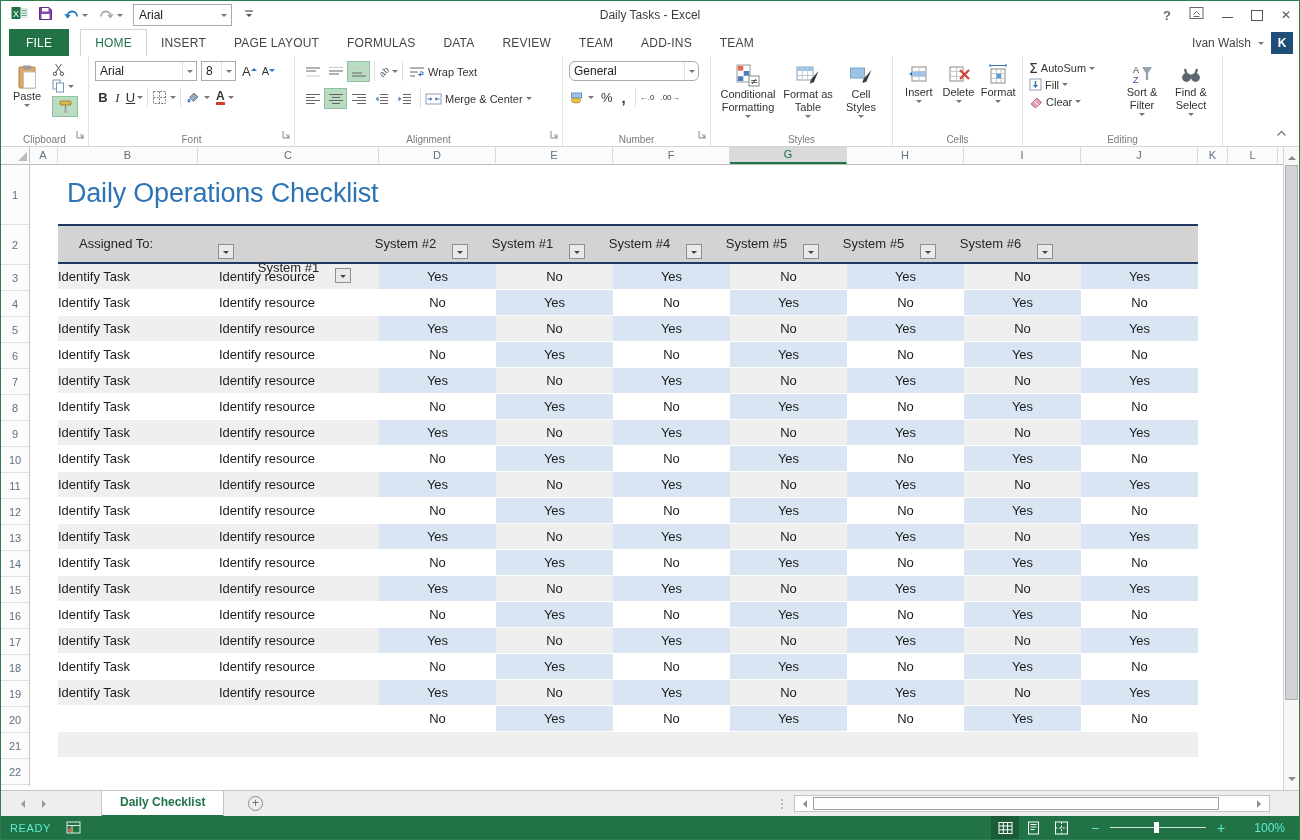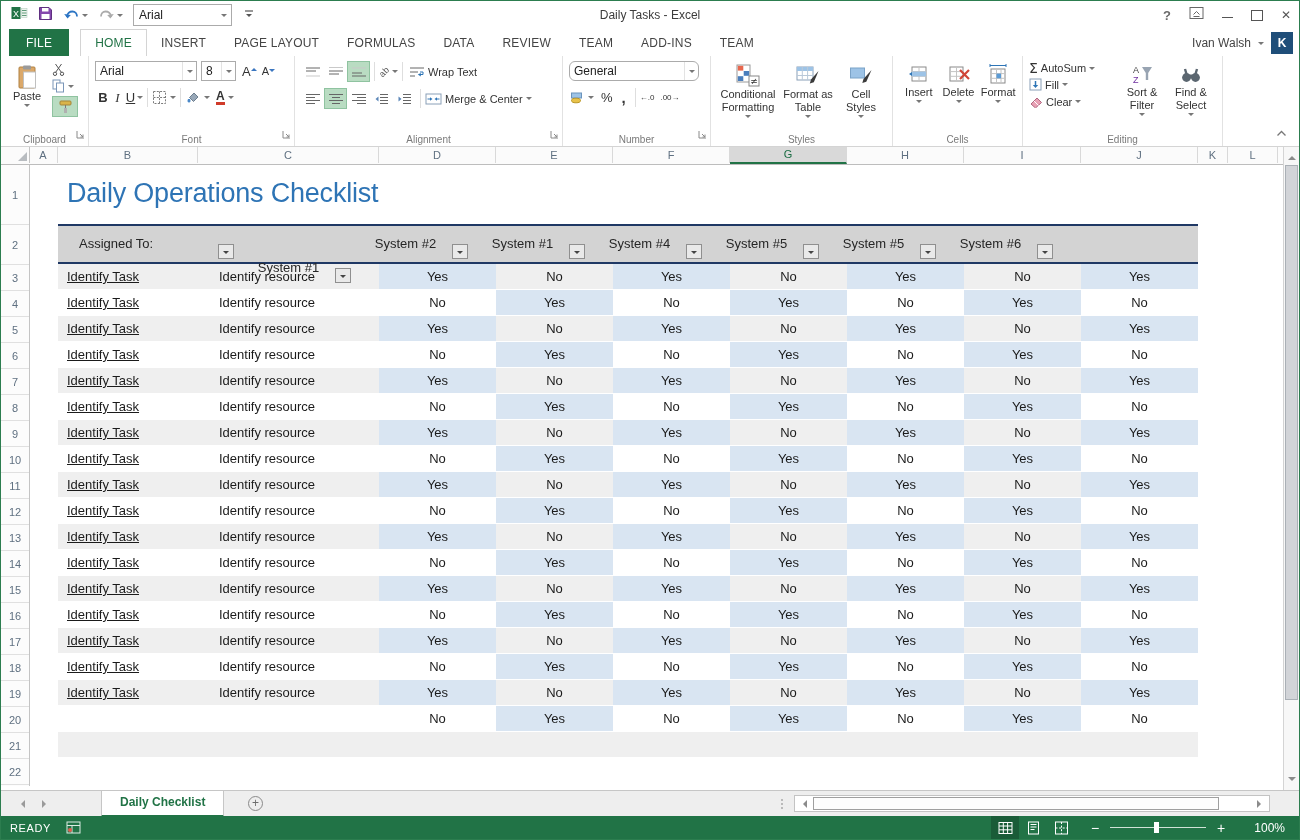--- a/index.html
+++ b/index.html
@@ -80,21 +80,21 @@
   .xhead{display:flex;height:40px;background:#d3d3d3;border-top:2px solid #1f3864;border-bottom:2px solid #1f3864;box-sizing:border-box;}
   .th{position:relative;height:36px;line-height:36px;font-size:13px;color:#262626;box-sizing:border-box;flex:none;}
   .th.tl{text-align:left;padding-left:9px;}
   .th.tl2{text-align:left;padding-left:21px;}
   .th.tc{text-align:center;padding-right:18px;}
   .filt{position:absolute;right:5px;bottom:3px;width:16px;height:15px;background:#e9e9e9;border:1px solid #8f8f8f;
         display:flex;align-items:center;justify-content:center;box-sizing:border-box;}
   .filt .ftri{width:0;height:0;border:3.5px solid transparent;border-top-color:#444;margin-top:4px;}
   .xrow{display:flex;height:26px;}
   .td{height:26px;line-height:25px;font-size:13px;color:#1b1b1b;border-bottom:1px solid #fff;box-sizing:border-box;flex:none;}
-  .td.tl{padding-left:9px;text-decoration:underline;}
+  .td.tl{}
   .td.tl2{padding-left:21px;}
   .td.val{text-align:center;}
   .emptyrow{height:26px;background:#efefef;border-bottom:1px solid #fff;box-sizing:border-box;}
   
   #vscroll{position:absolute;top:146px;left:1282px;width:17px;height:643px;background:#f7f7f7;border-left:1px solid #d4d4d4;box-sizing:border-box;}
   .arr{width:0;height:0;border:4px solid transparent;}
   .vs-up{position:absolute;top:5px;left:4px;border-bottom-color:#8b8b8b;}
   .vs-down{position:absolute;bottom:5px;left:4px;border-top-color:#8b8b8b;}
   .vs-thumb{position:absolute;top:18px;left:1px;width:13px;height:535px;background:#d2d4d8;border:1px solid #aab0b6;box-sizing:border-box;}
   
@@ -109,21 +109,21 @@
             color:#6d6d6d;font-size:12px;line-height:13px;text-align:center;box-sizing:border-box;}
   .dots{position:absolute;left:780px;top:8px;width:2px;height:2px;background:#a8a8a8;border-radius:50%;
         box-shadow:0 4px 0 #a8a8a8,0 8px 0 #a8a8a8;}
   .hscroll{position:absolute;left:793px;top:4px;width:476px;height:17px;border:1px solid #c3c3c3;background:#fff;
            display:flex;align-items:center;box-sizing:border-box;}
   .hs-btn{width:16px;height:15px;display:flex;align-items:center;justify-content:center;flex:none;}
   .hs-l{border-right-color:#8b8b8b;}
   .hs-r{border-left-color:#8b8b8b;}
   .hs-thumb{height:13px;width:406px;margin-left:2px;background:#fdfdfd;border:1px solid #9f9f9f;box-sizing:border-box;}
   
-  #statusbar{position:absolute;top:815px;left:0;right:0;bottom:0;background:#217346;display:flex;align-items:center;color:#ffffff;}
+  #statusbar{position:absolute;top:815px;left:0;right:0;bottom:0;background:#217346;display:flex;align-items:center;color:#5eead4;}
   .smode{margin-left:9px;font-size:11px;letter-spacing:.6px;}
   .macro{margin-left:15px;display:flex;align-items:center;}
   .sviews{margin-left:auto;display:flex;align-items:center;height:100%;}
   .vbtn{width:28px;height:100%;display:flex;align-items:center;justify-content:center;}
   .vbtn.active{background:#1a5c38;}
   .zbtn{width:20px;text-align:center;font-size:14px;line-height:14px;}
   .ztrack{width:96px;height:1px;background:#cfe2d6;position:relative;margin:0 5px;}
   .zthumb{position:absolute;left:44px;top:-5px;width:5px;height:11px;background:#fff;}
   .zlevel{width:46px;text-align:right;margin:0 14px 0 8px;font-size:12px;}
 </style>

